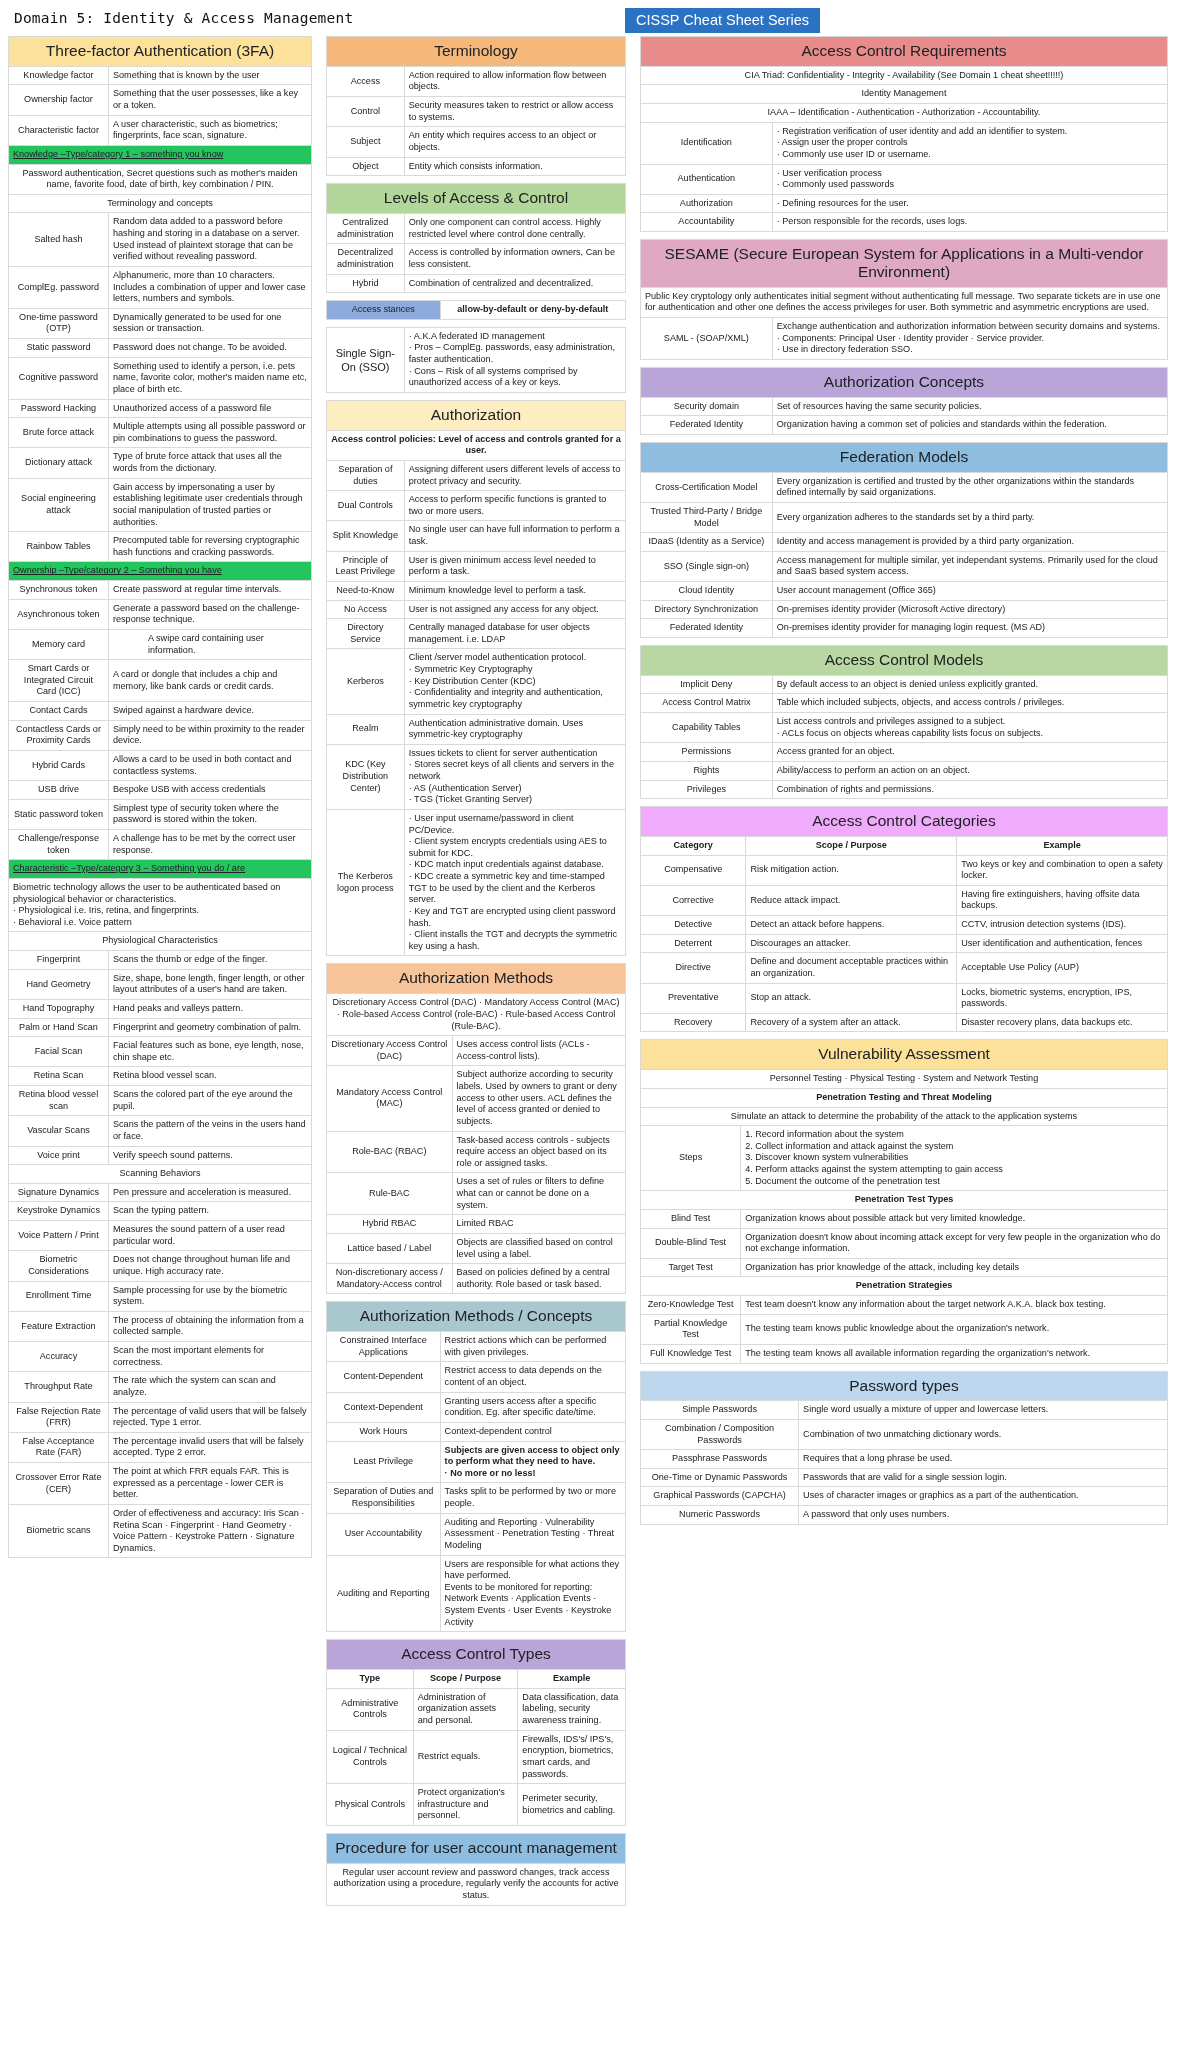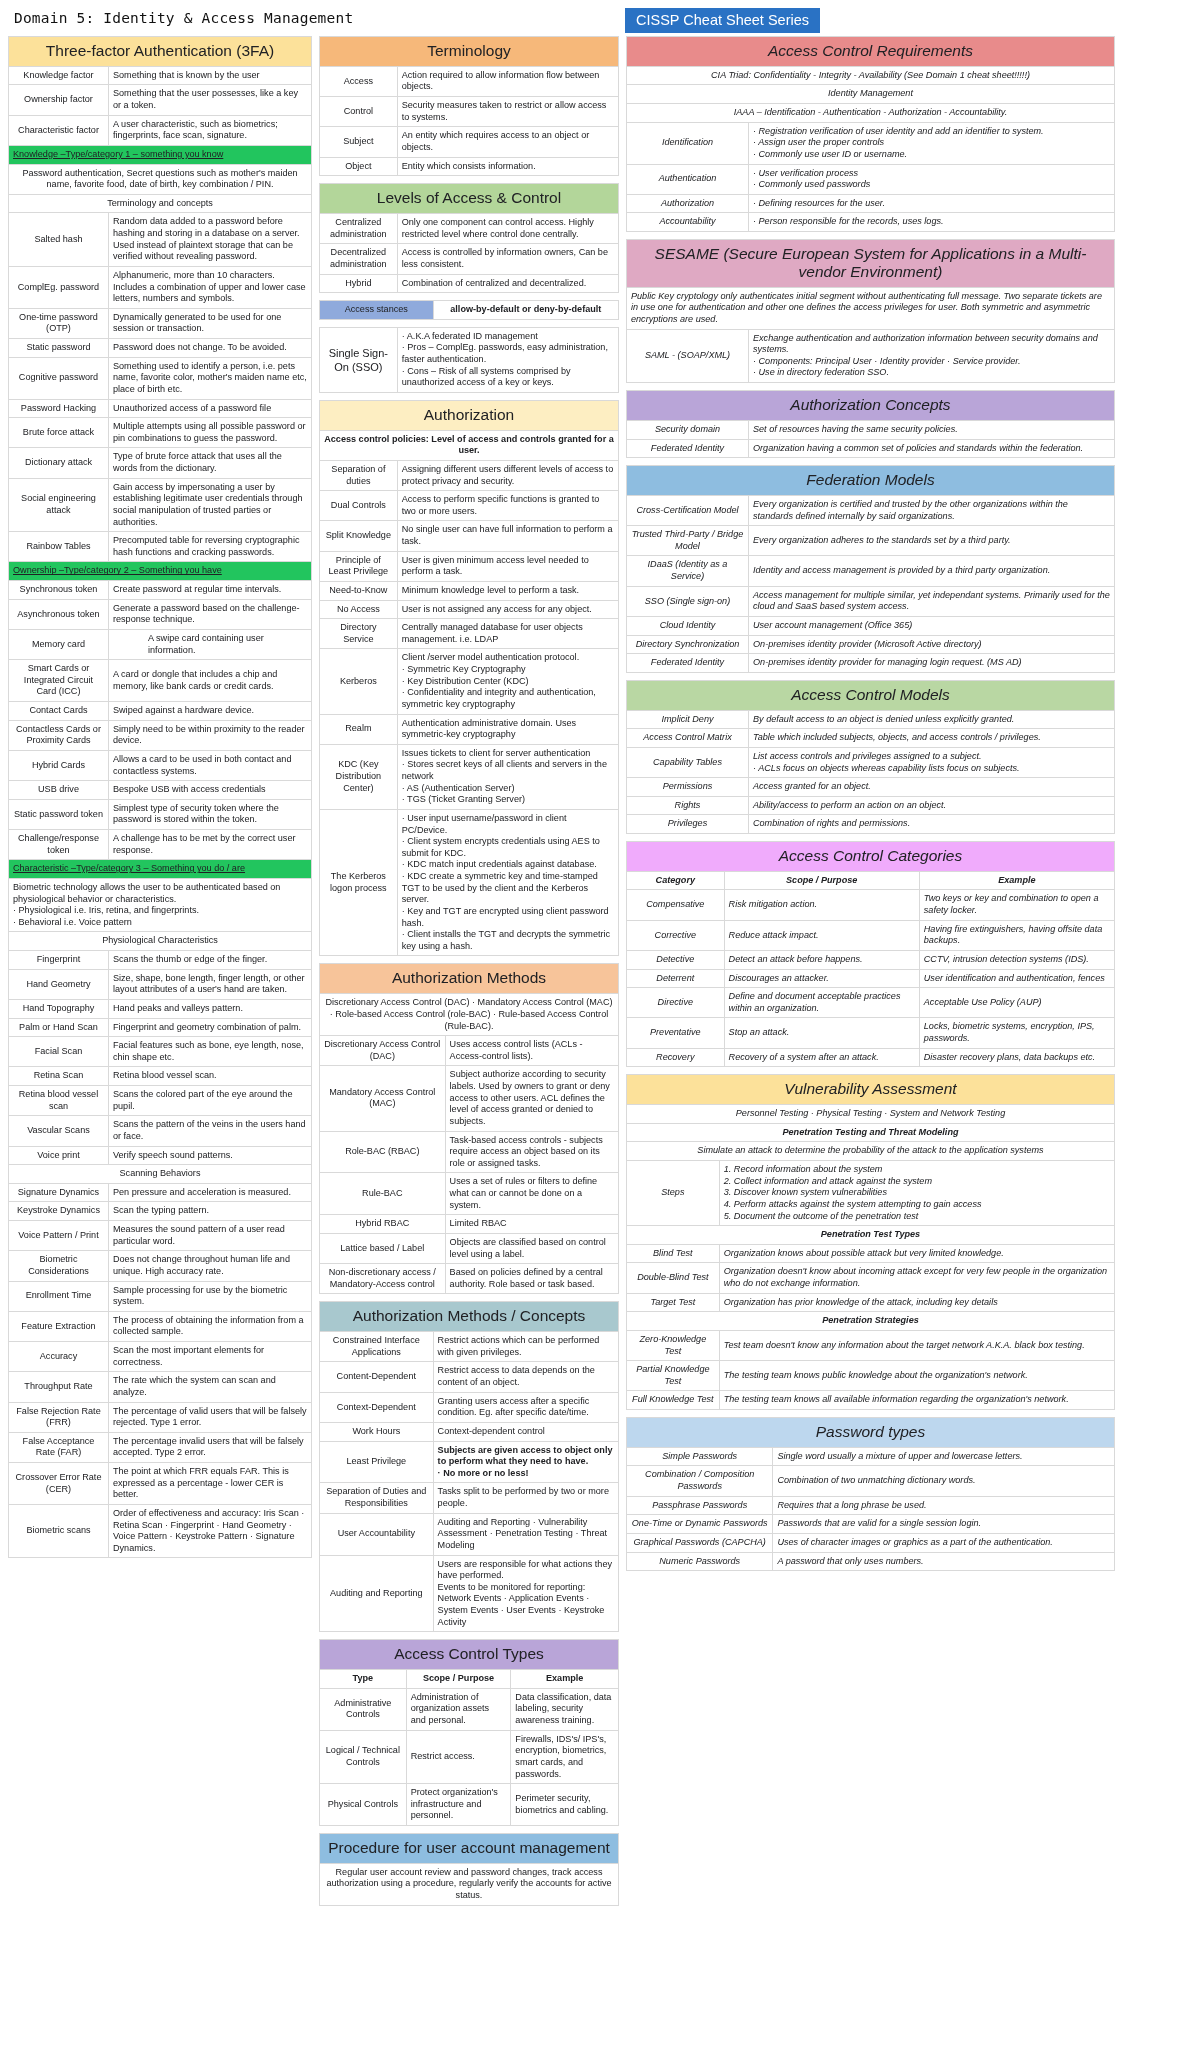--- a/index.html
+++ b/index.html
@@ -24,25 +24,25 @@
   .series-badge {
     position: absolute;
     left: 617px; top: 2px;
     background: #2a72c4;
     color: #ffffff;
     font-size: 14.5px;
     padding: 4px 11px 5px 11px;
     white-space: nowrap;
   }
 
-  .cols { display: flex; gap: 7px; align-items: flex-start; }
+  .cols { display: flex; gap: 14px; align-items: flex-start; }
   .col { flex: 0 0 auto; }
   .col1 { width: 304px; }
   .col2 { width: 300px; }
-  .col3 { width: 489px; font-style: italic; }
+  .col3 { width: 528px; }
 
   table.t {
     width: 100%;
     border-collapse: collapse;
     margin-bottom: 7px;
     table-layout: fixed;
   }
   table.t td, table.t th {
     border: 1px solid #d9d9d9;
     padding: 3px 4px;
@@ -609,21 +609,21 @@
         </tr>
         </tbody>
           <tbody>
             <tr>
               <td class="k">Administrative Controls</td>
               <td class="v">Administration of organization assets and personal.</td>
               <td class="v">Data classification, data labeling, security awareness training.</td>
             </tr>
             <tr>
               <td class="k">Logical / Technical Controls</td>
-              <td class="v">Restrict access.</td>
+              <td class="v">Restrict equals.</td>
               <td class="v">Firewalls, IDS's/ IPS's, encryption, biometrics, smart cards, and passwords.</td>
             </tr>
             <tr>
               <td class="k">Physical Controls</td>
               <td class="v">Protect organization's infrastructure and personnel.</td>
               <td class="v">Perimeter security, biometrics and cabling.</td>
             </tr>
           </tbody>
       </table>
 

